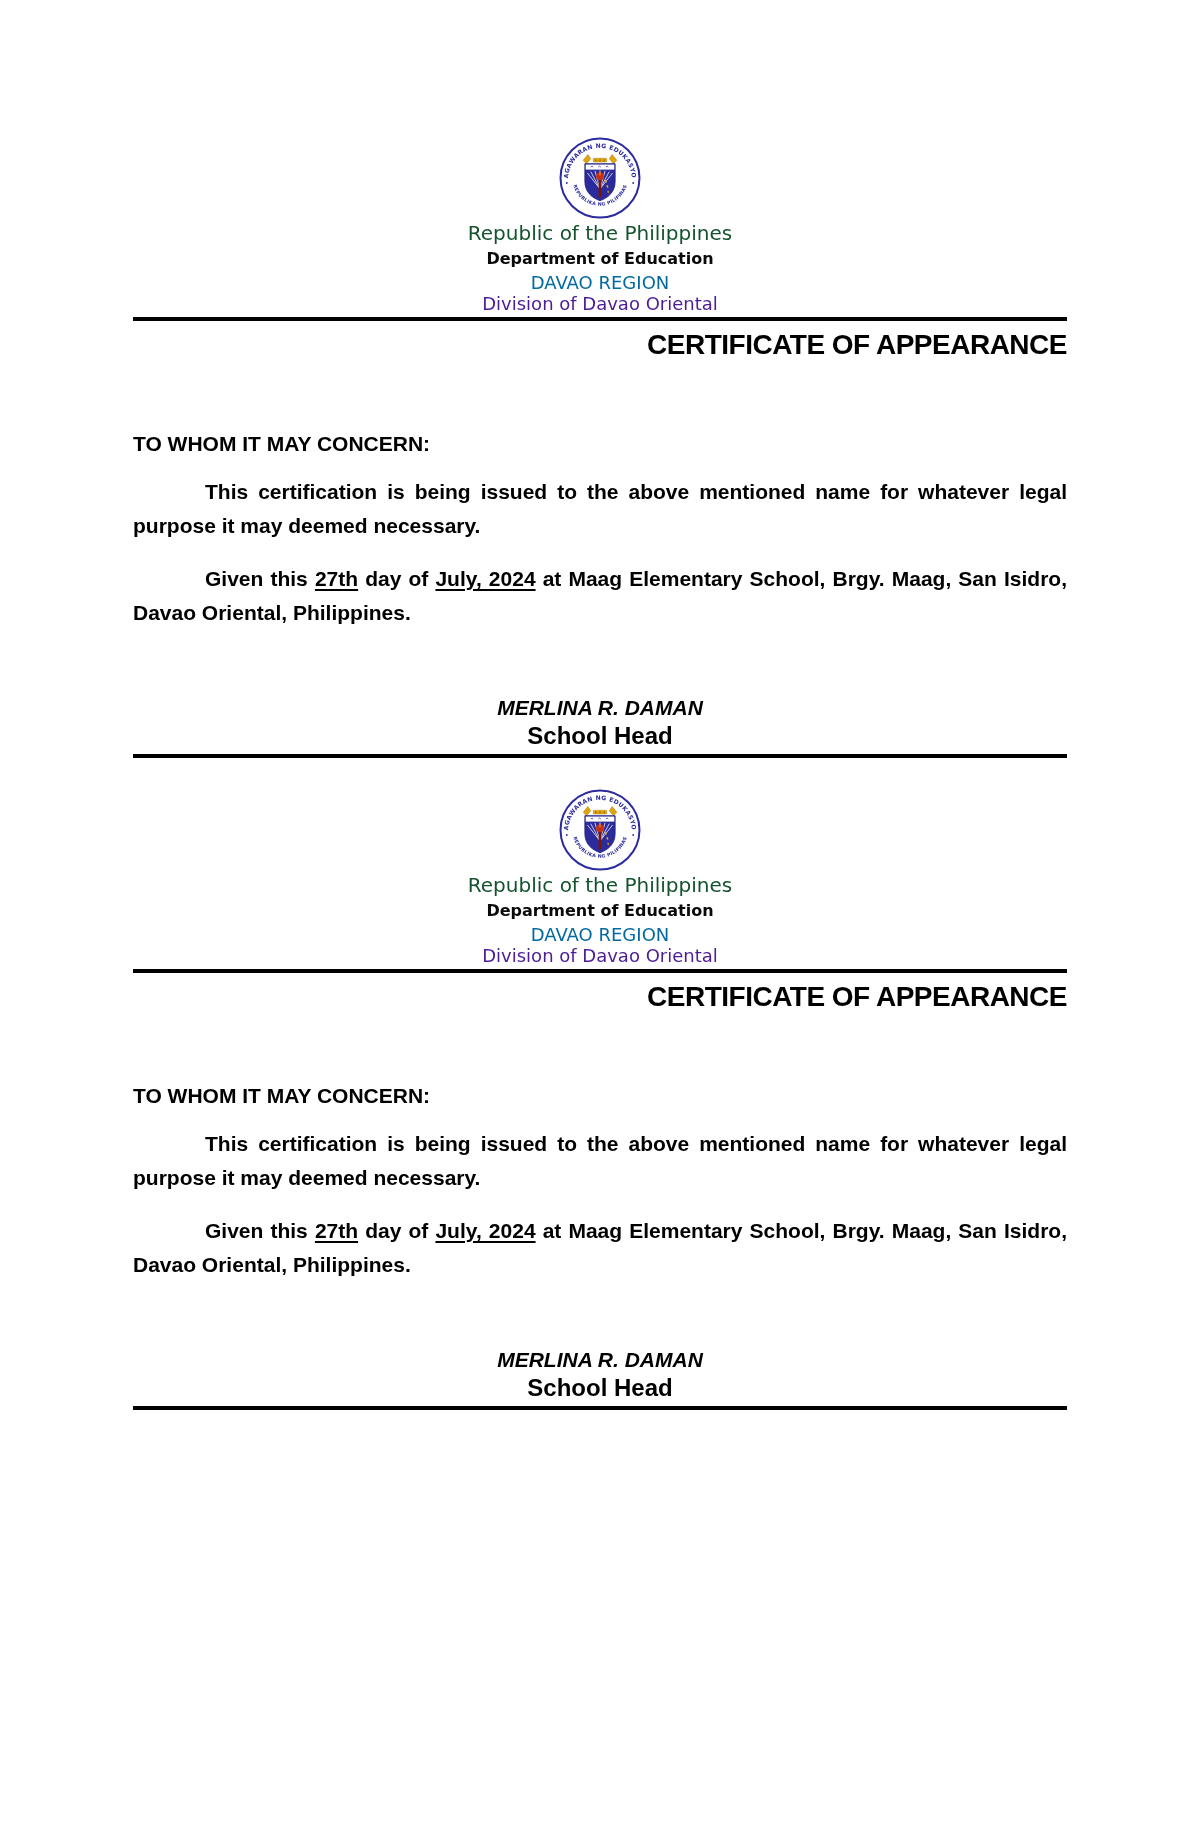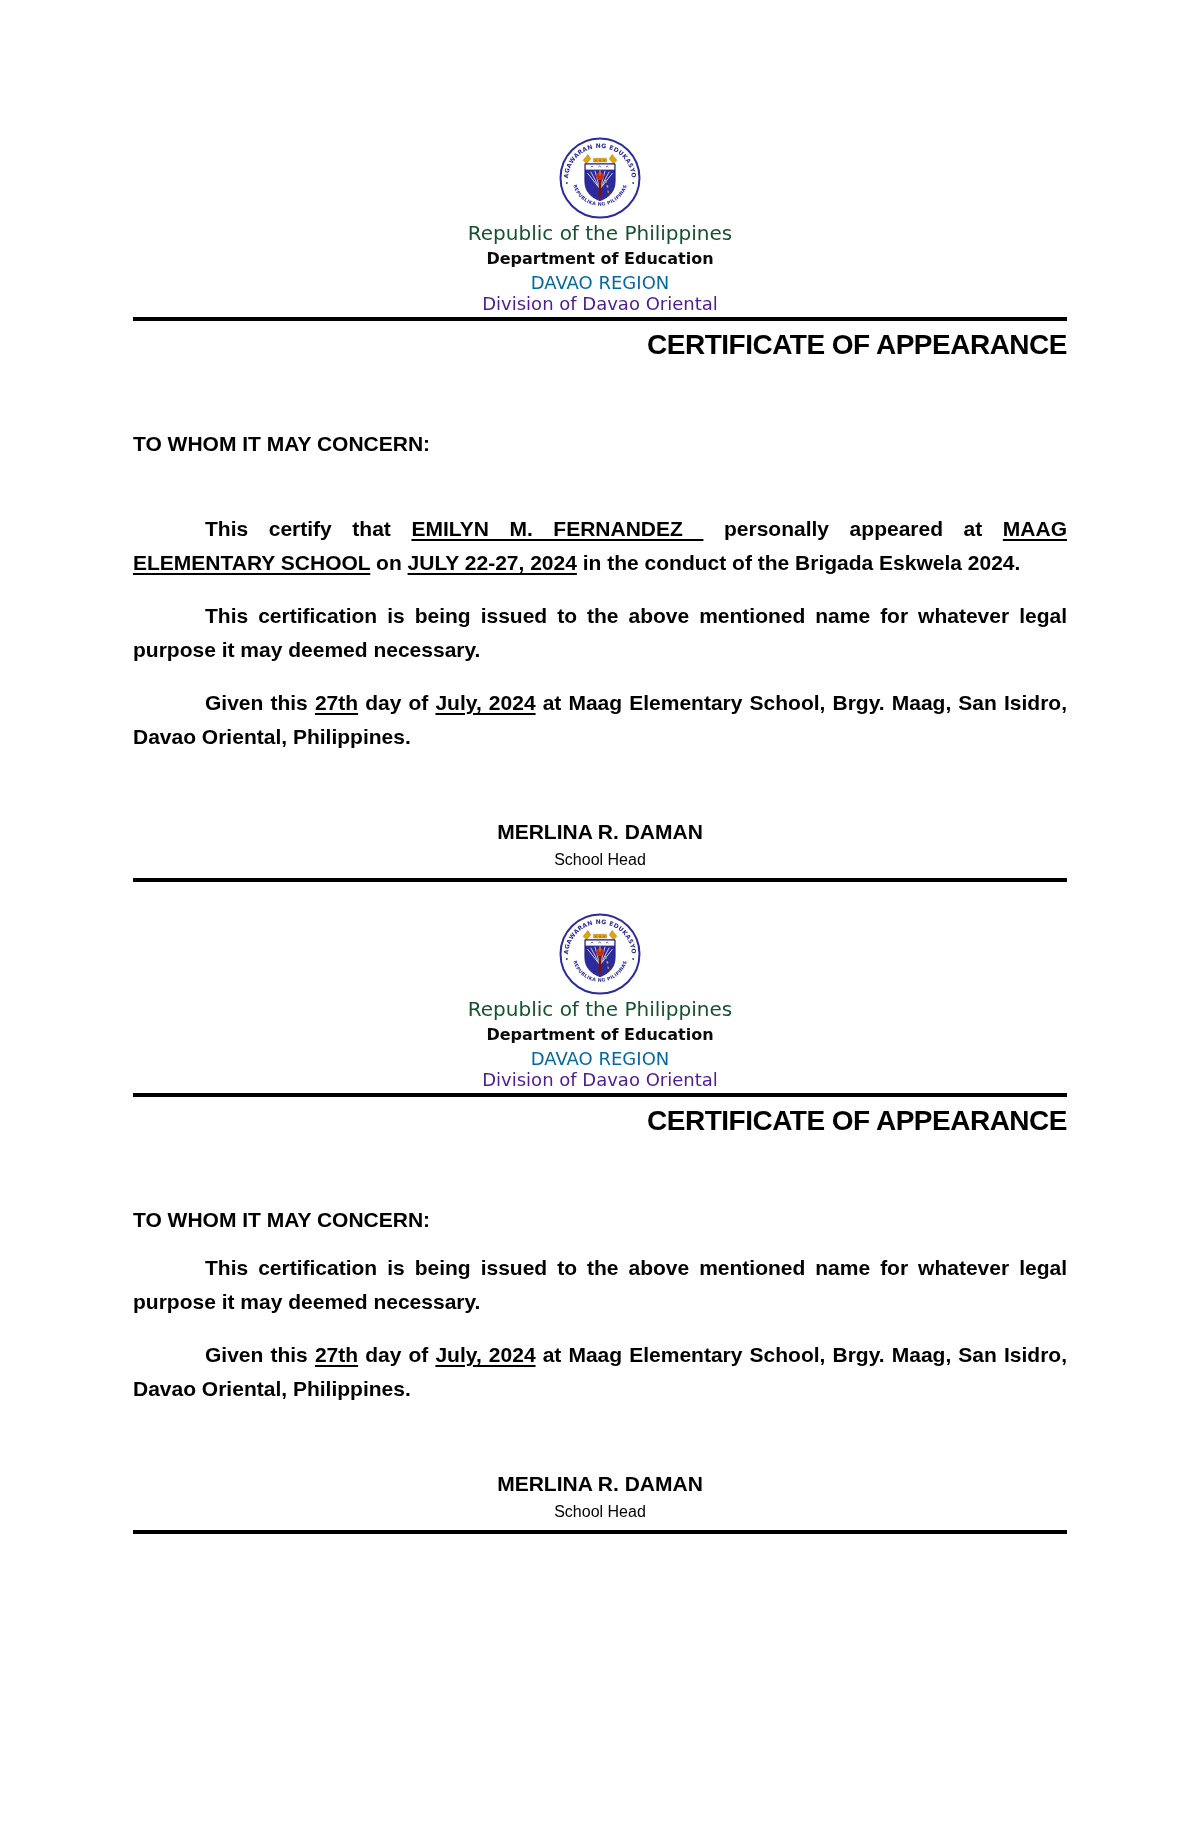--- a/index.html
+++ b/index.html
@@ -50,26 +50,27 @@
   .u {
     text-decoration: underline;
     text-decoration-thickness: 2px;
     text-underline-offset: 3px;
   }
   .sig-name {
     margin: 66px 0 0 0;
     text-align: center;
     font-size: 21px; line-height: 24px;
     font-weight: bold;
+    font-style: italic;
   }
   .sig-title {
     margin: 4px 0 0 0;
     text-align: center;
-    font-size: 16px; line-height: 23px;
-    font-weight: normal;
+    font-size: 24px; line-height: 23px;
+    font-weight: bold;
   }
   .seal-arc-text { font-family: "DejaVu Sans", sans-serif; font-weight: bold; }
 </style>
 </head>
 <body>
 
 <div class="content">
 
   <section class="cert first">
     <div class="letterhead">
@@ -109,21 +110,20 @@
         <path d="M56,52 q3,1 1.5,4 q-2.5,-1 -1.5,-4 z M58,58 q3,1 1.5,4 q-2.5,-1 -1.5,-4 z M59,65 q2.5,0.5 1.2,3.2 q-2.2,-0.8 -1.2,-3.2 z" fill="#e0a50c"></path>
       </svg>
       <div class="hdr-republic">Republic of the Philippines</div>
       <div class="hdr-dept">Department of Education</div>
       <div class="hdr-region">DAVAO REGION</div>
       <div class="hdr-division">Division of Davao Oriental</div>
     </div>
     <div class="rule"></div>
     <h1 class="cert-title">CERTIFICATE OF APPEARANCE</h1>
     <p class="salutation">TO WHOM IT MAY CONCERN:</p>
-    <p class="para p-first"><span>This certify that </span><span class="u">EMILYN M. FERNANDEZ&nbsp;</span><span> personally appeared at </span><span class="u">MAAG ELEMENTARY SCHOOL</span><span> on </span><span class="u">JULY 22-27, 2024</span><span> in the conduct of the Brigada Eskwela 2024.</span></p>
     <p class="para">This certification is being issued to the above mentioned name for whatever legal purpose it may deemed necessary.</p>
     <p class="para"><span>Given this </span><span class="u">27th</span><span> day of </span><span class="u">July, 2024</span><span> at Maag Elementary School, Brgy. Maag, San Isidro, Davao Oriental, Philippines.</span></p>
     <div class="sig-name">MERLINA R. DAMAN</div>
     <div class="sig-title">School Head</div>
     <div class="rule rule-bottom"></div>
   </section>
 
   <section class="cert second">
     <div class="letterhead">
       <svg class="seal" viewBox="0 0 100 100">

